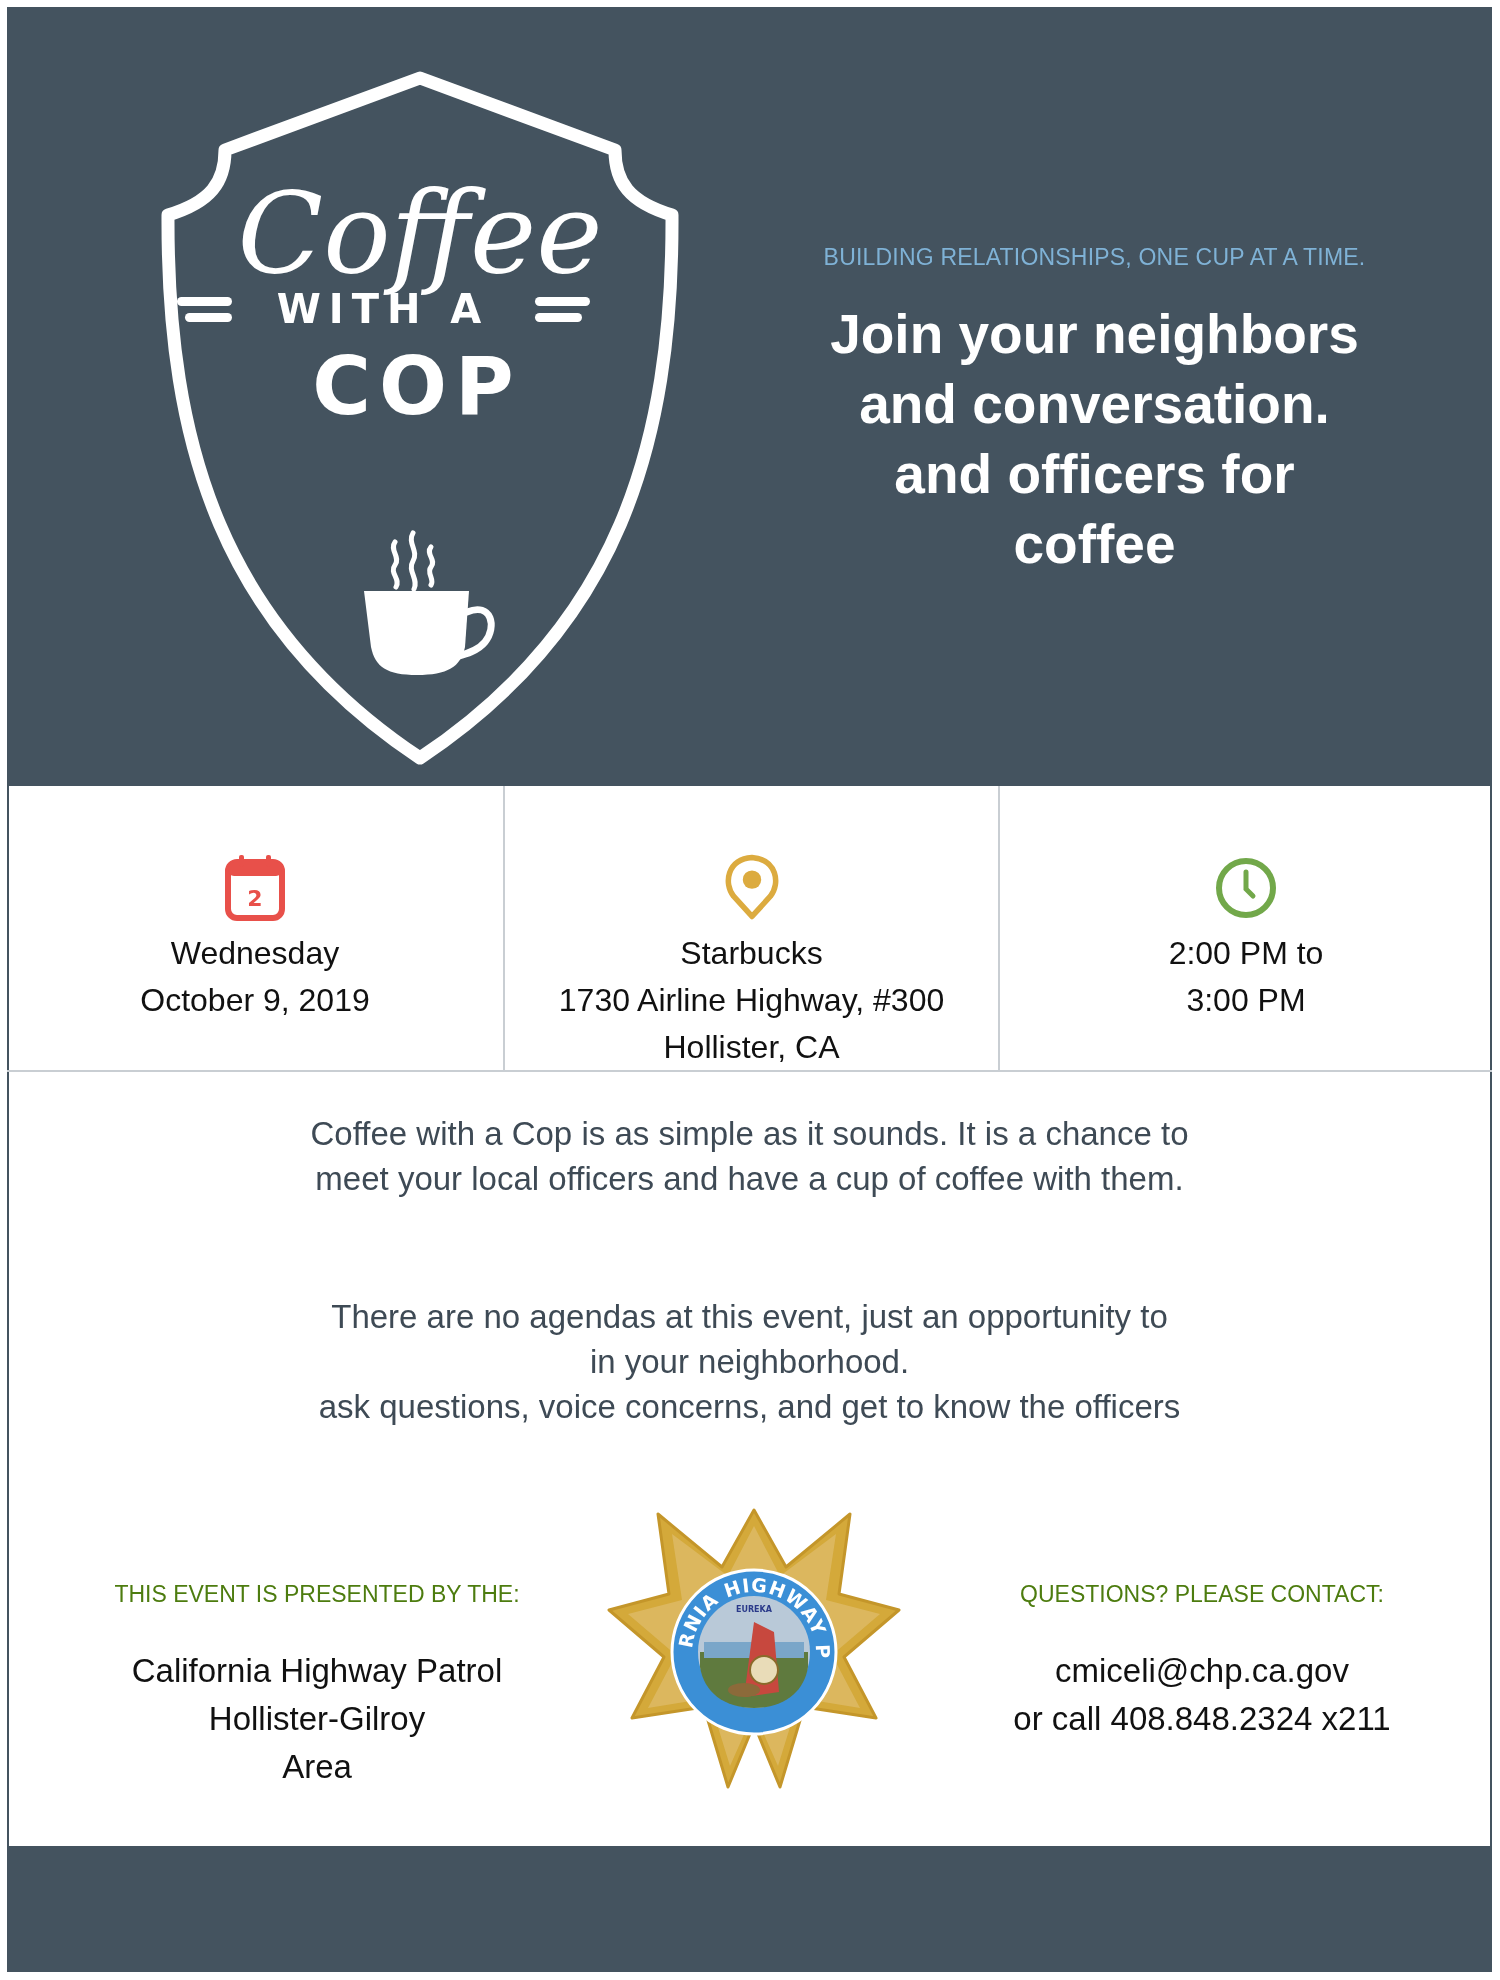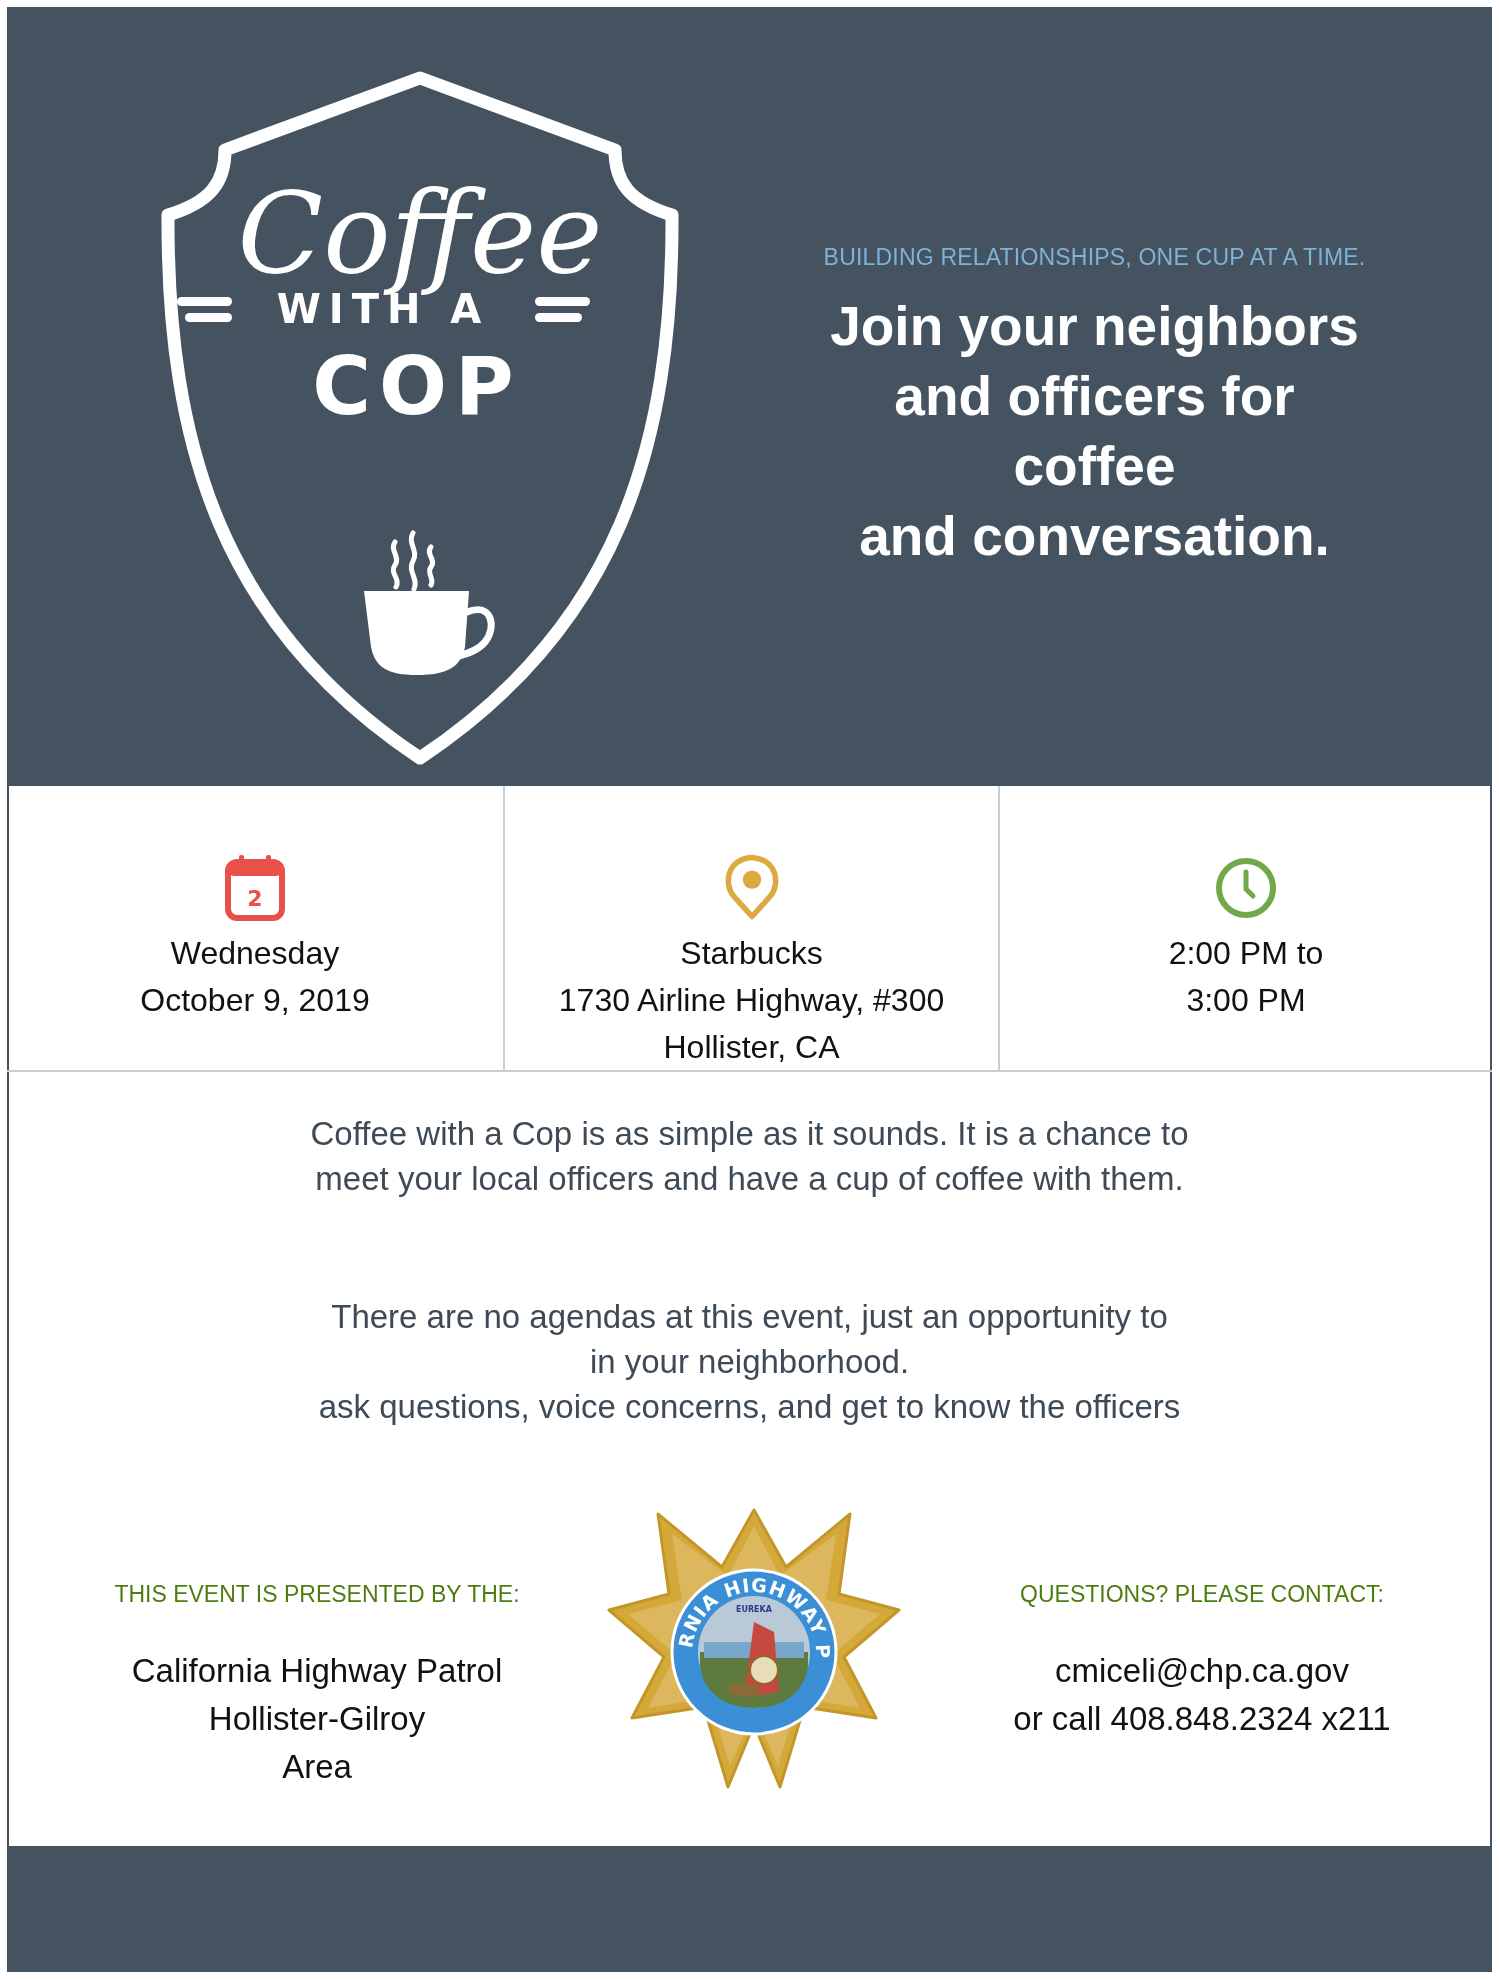--- a/index.html
+++ b/index.html
@@ -5,21 +5,21 @@
   html, body { margin:0; padding:0; background:#ffffff; }
   body { width:1500px; height:1980px; position:relative; overflow:hidden;
          font-family:"Liberation Sans", "DejaVu Sans", sans-serif; }
   .frame { position:absolute; left:7px; top:7px; width:1485px; height:1965px;
            background:#ffffff; }
   .header { position:absolute; left:0; top:0; width:1485px; height:779px; background:#44535f; }
   .logo { position:absolute; left:110px; top:60px; width:600px; height:700px; }
   .logo svg { width:600px; height:700px; display:block; }
   .tagline-wrap { position:absolute; left:800px; top:236px; width:575px; text-align:center; }
   .tagline { color:#7fb2d6; font-size:23px; letter-spacing:0.2px; line-height:28px; }
-  .headline { color:#ffffff; font-size:55px; font-weight:bold; line-height:70px; margin-top:20px; }
+  .headline { color:#ffffff; font-size:55px; font-weight:bold; line-height:70px; margin-top:28px; }
 
   .info-row { position:absolute; left:0; top:779px; width:1485px; height:284px;
               border-bottom:2px solid #c9ced3; display:flex; }
   .info-col { flex:0 0 auto; height:284px; position:relative; text-align:center; }
   .info-col.c1 { width:496px; border-right:2px solid #c9ced3; }
   .info-col.c2 { width:493px; border-right:2px solid #c9ced3; }
   .info-col.c3 { width:492px; }
   .info-icon { position:absolute; left:50%; transform:translateX(-50%); top:66px; width:66px; height:70px; }
   .info-text { position:absolute; left:0; right:0; top:144px; color:#111111; font-size:32px; line-height:47px; }
 
@@ -71,22 +71,22 @@
           <path d="M247 524 L352 524 L348 580 C344 600 330 608 300 608 C270 608 258 600 254 580 Z" fill="#ffffff"></path>
           <path d="M350 545 C375 535 380 560 368 575 C360 585 345 588 338 590" fill="none" stroke="#ffffff" stroke-width="7" stroke-linecap="round"></path>
         </g>
       </svg>
     </div>
 
     <div class="tagline-wrap">
       <div class="tagline">BUILDING RELATIONSHIPS, ONE CUP AT A TIME.</div>
       <div class="headline">
         <div>Join your neighbors</div>
+        <div>and conversation.</div>
         <div>and officers for coffee</div>
-        <div>and conversation.</div>
       </div>
     </div>
   </div>
 
   <div class="edge-left"></div>
   <div class="edge-right"></div>
 
   <div class="info-row">
     <div class="info-col c1">
       <svg class="info-icon" viewBox="0 0 66 70">

